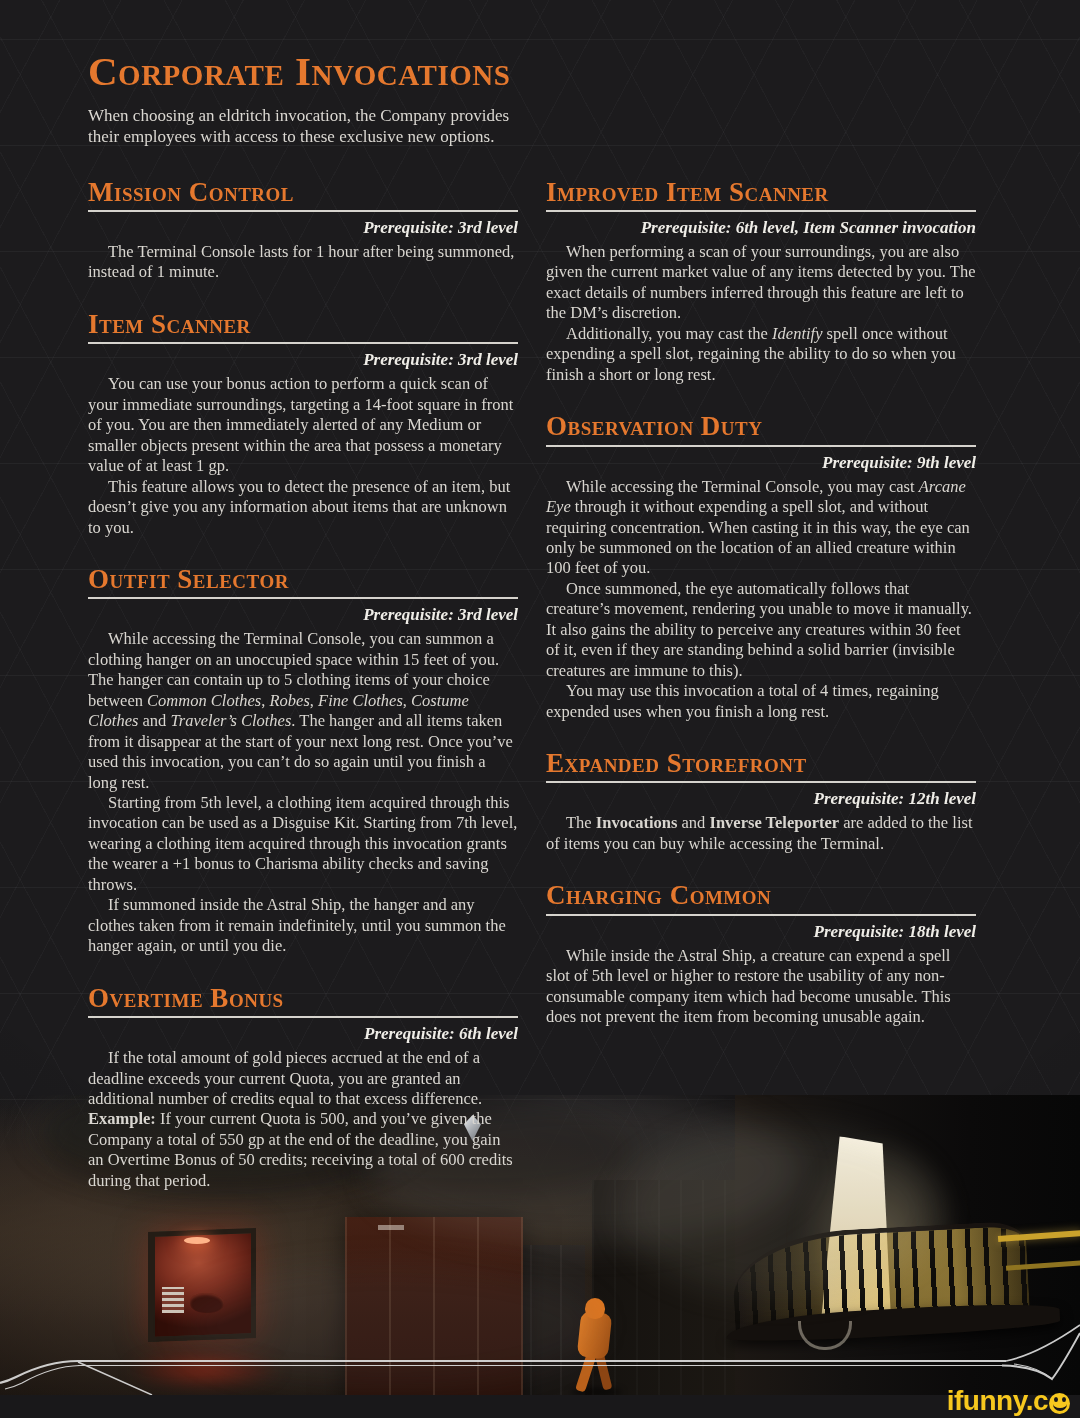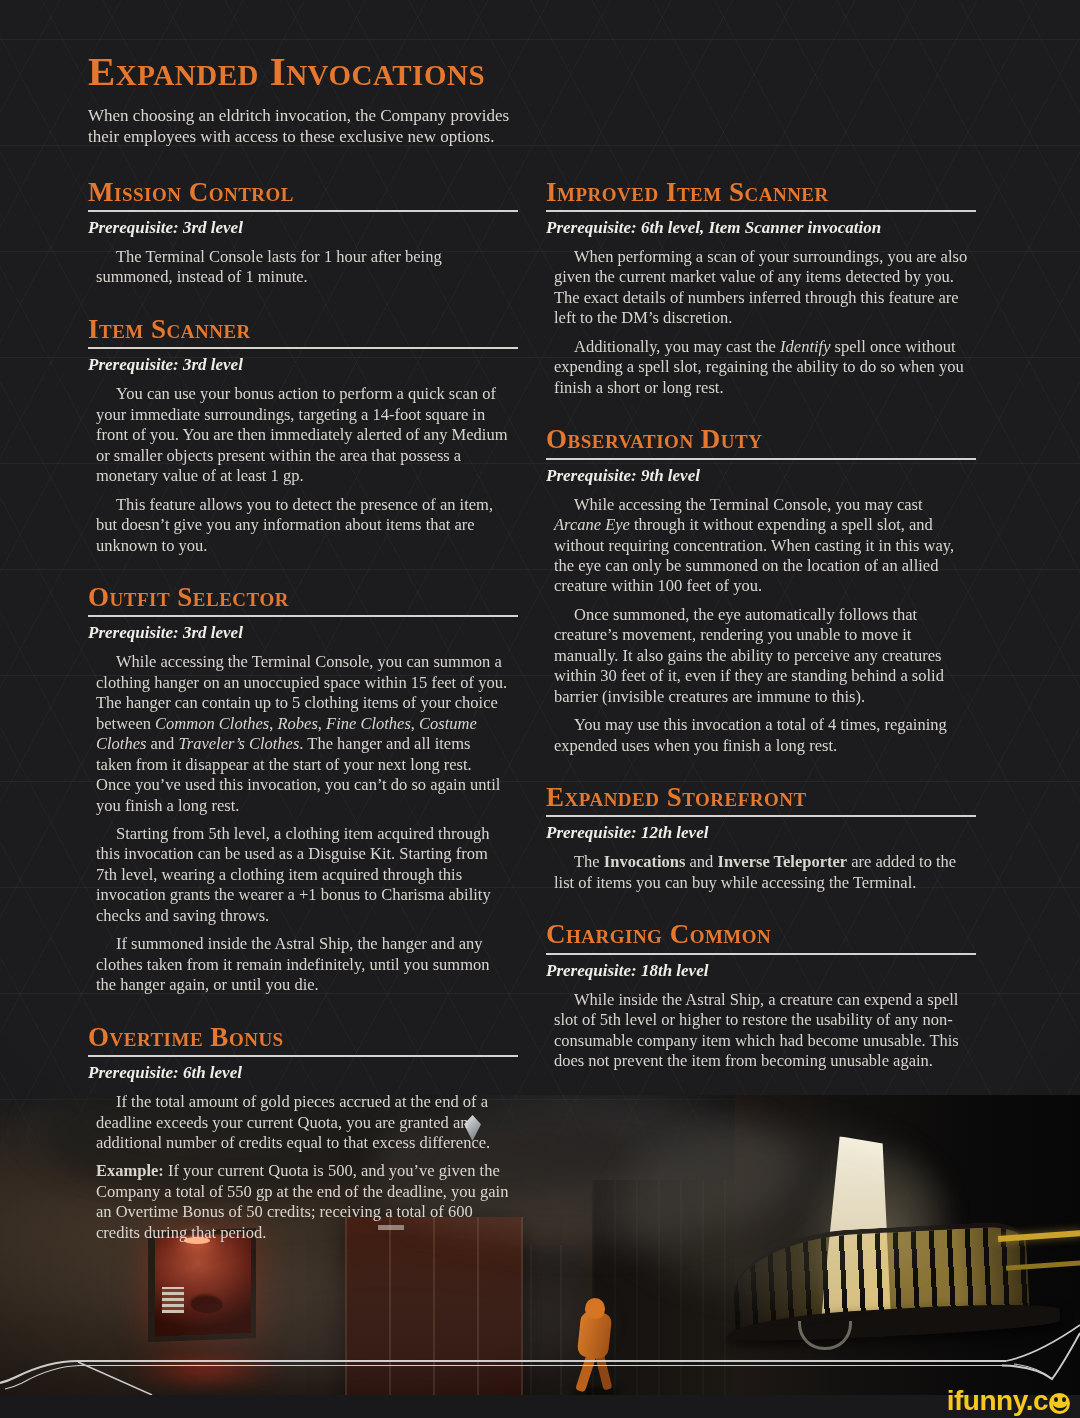--- a/index.html
+++ b/index.html
@@ -25,22 +25,22 @@
   }
   .intro{width:432px;margin:0 0 30px 0;font-size:17px;line-height:1.25;color:#dbd8d2;}
   .columns{display:flex;gap:28px;align-items:flex-start;}
   .col{width:430px;}
   .col section{margin:0 0 27px 0;}
   .col h3{
     margin:0 0 5px 0;padding:0 0 4px 0;font-size:27px;line-height:1.05;font-weight:bold;
     font-variant:small-caps;letter-spacing:.5px;color:#e5782e;
     border-bottom:2px solid #d6d3cd;
   }
-  .prereq{margin:0 0 3px 0;font-size:17px;line-height:1.3;font-weight:bold;font-style:italic;color:#efede7;}
-  p.body{margin:8px;font-size:16.5px;line-height:1.24;color:#d9d6d0;text-indent:20px;}
+  .prereq{margin:0 0 3px 0;font-size:17px;line-height:1.3;font-weight:bold;font-style:italic;color:#efede7;text-align:right;}
+  p.body{margin:0;font-size:16.5px;line-height:1.24;color:#d9d6d0;text-indent:20px;}
   p.body.noindent{text-indent:0;}
   span.i{font-style:italic;} span.b{font-weight:bold;}
 
   
   .scene{position:absolute;left:0;top:1095px;width:1080px;height:300px;z-index:1;overflow:hidden;
     background:
       radial-gradient(62% 85% at 20% 62%, rgba(92,74,57,.55), rgba(58,45,35,.38) 45%, rgba(0,0,0,0) 76%),
       radial-gradient(45% 55% at 6% 38%, rgba(74,59,46,.45), rgba(0,0,0,0) 70%),
       linear-gradient(90deg, rgba(0,0,0,0) 52%, rgba(10,9,9,.55) 74%, rgba(5,5,5,.8) 100%),
       linear-gradient(180deg, rgba(28,27,29,0) 0%, rgba(33,29,26,.55) 16%, #272119 45%, #1d1713 72%, #120e0b 100%);
@@ -111,21 +111,21 @@
   .smiley .e{position:absolute;width:4px;height:5px;border-radius:50%;background:#17161a;top:4px;}
   .smiley .e.l{left:4.5px;} .smiley .e.r{right:4.5px;}
   .smiley .m{position:absolute;left:3.5px;right:3.5px;bottom:3px;height:7px;border-bottom:3px solid #17161a;border-radius:0 0 12px 12px;}
 </style>
 </head>
 <body>
 
 <div class="page">
 
   <div class="content">
-    <h1 class="title">Expanded Invocations</h1>
+    <h1 class="title">Corporate Invocations</h1>
     <p class="intro">When choosing an eldritch invocation, the Company provides their employees with access to these exclusive new options.</p>
     <div class="columns">
       <div class="col">
           <section>
             <h3>Mission Control</h3>
             <p class="prereq">Prerequisite: 3rd level</p>
             <p class="body"><span class="n">The Terminal Console lasts for 1 hour after being summoned, instead of 1 minute.</span></p>
           </section>
           <section>
             <h3>Item Scanner</h3>

